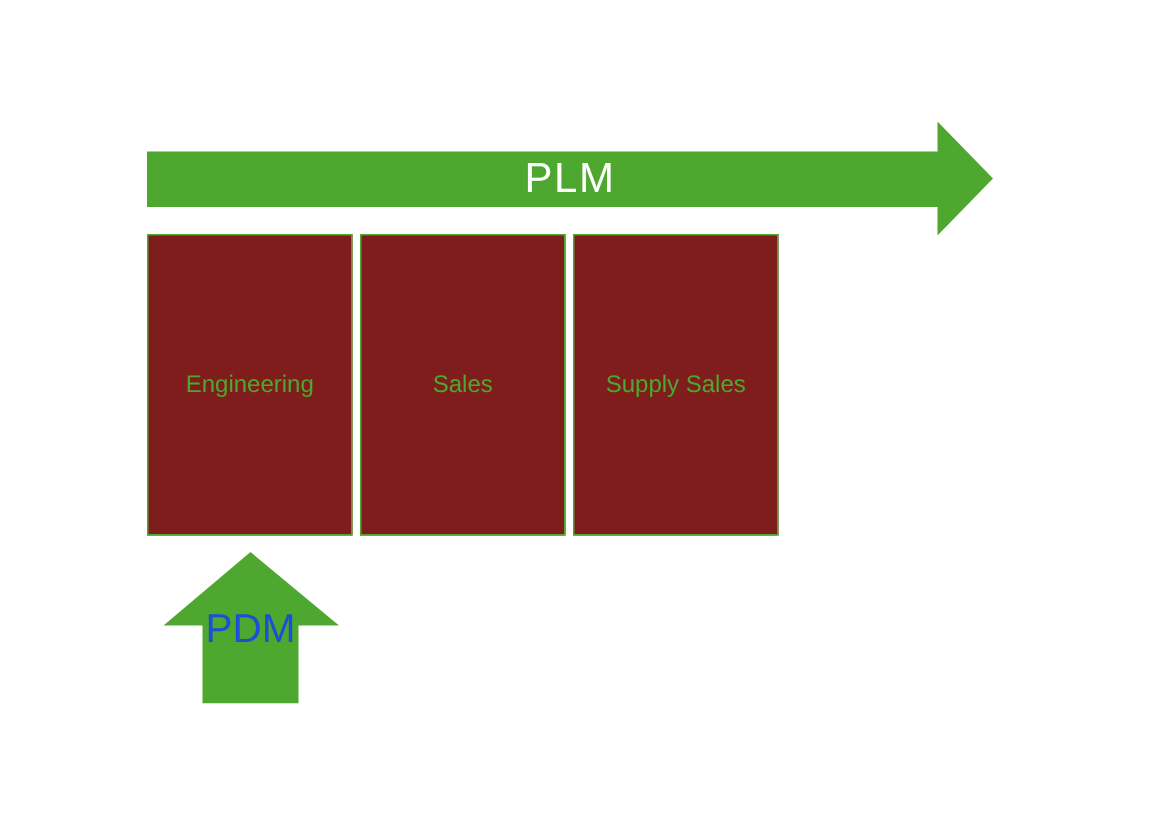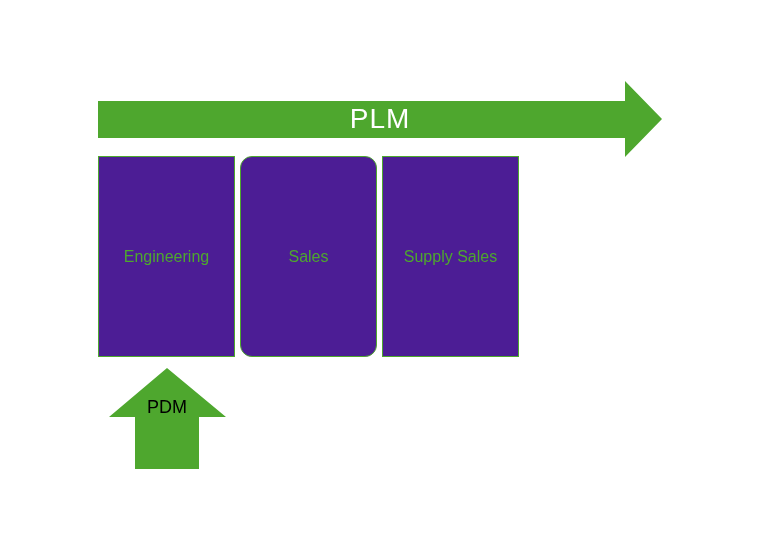--- a/index.html
+++ b/index.html
@@ -37,53 +37,53 @@
     letter-spacing: 1px;
   }
 
   
   .process-box {
     top: 156px;
     width: 137px;
     height: 201px;
     box-sizing: border-box;
     border: 1.5px solid #4EA72E;
-    background: #4c1d95;
+    background: #7f1d1d;
     display: flex;
     align-items: center;
     justify-content: center;
   }
   .box-1 { left: 98px; }
-  .box-2 { left: 240px; border-radius: 12px; }
+  .box-2 { left: 240px; }
   .box-3 { left: 382px; }
   .box-4 { left: 524px; }
   .process-box .box-label {
     color: #4EA72E;
     font-size: 16px;
     text-align: center;
     white-space: nowrap;
   }
 
   
   .pdm-arrow-svg {
     left: 109px;
     top: 368px;
     width: 117px;
     height: 101px;
   }
   .pdm-label {
     left: 135px;
-    top: 392px;
+    top: 404px;
     width: 64px;
     height: 30px;
     display: flex;
     align-items: center;
     justify-content: center;
-    color: #000000;
-    font-size: 18px;
+    color: #1d4ed8;
+    font-size: 27px;
   }
 </style>
 </head>
 <body>
 
 <div class="canvas">
 
   <svg class="abs plm-arrow-svg" viewBox="0 0 564 76" xmlns="http://www.w3.org/2000/svg">
     <polygon points="0,20 527,20 527,0 564,38 527,76 527,57 0,57" fill="#4EA72E"></polygon>
   </svg>

